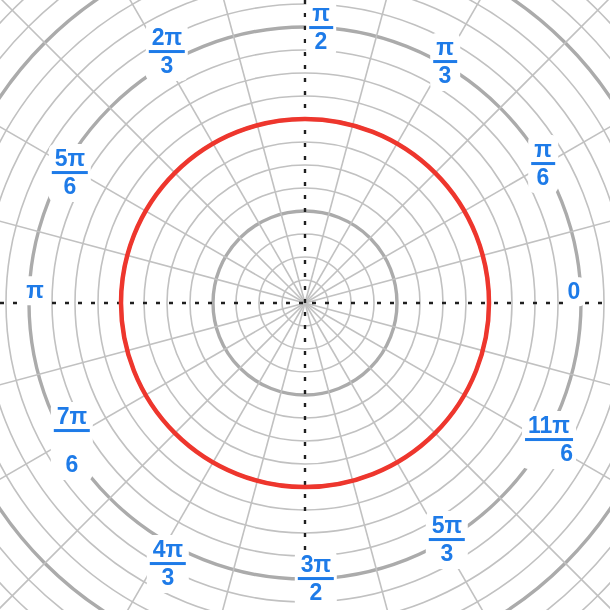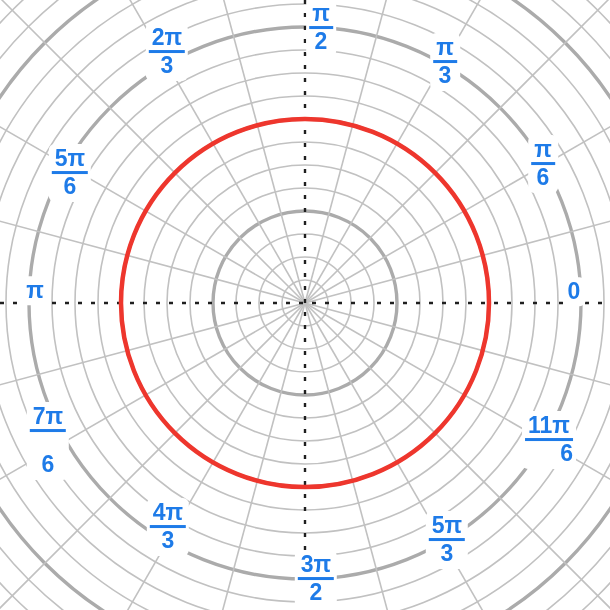--- a/index.html
+++ b/index.html
@@ -88,25 +88,25 @@
       <span class="num">2π</span>
       <span class="den">3</span>
     </div>
     <div class="angle-label" style="left: 70px; top: 173px;">
       <span class="num">5π</span>
       <span class="den">6</span>
     </div>
     <div class="angle-label" style="left: 35px; top: 291px;">
       <span class="single">π</span>
     </div>
-    <div class="angle-label" style="left: 48px; top: 441px; gap: 20px;">
+    <div class="angle-label" style="left: 72px; top: 441px; gap: 20px;">
       <span class="num">7π</span>
       <span class="den">6</span>
     </div>
-    <div class="angle-label" style="left: 168px; top: 527px; justify-content: space-between;">
+    <div class="angle-label" style="left: 168px; top: 564px; justify-content: space-between;">
       <span class="num">4π</span>
       <span class="den">3</span>
     </div>
     <div class="angle-label" style="left: 316px; top: 579px;">
       <span class="num">3π</span>
       <span class="den">2</span>
     </div>
     <div class="angle-label" style="left: 447px; top: 540px;">
       <span class="num">5π</span>
       <span class="den">3</span>

